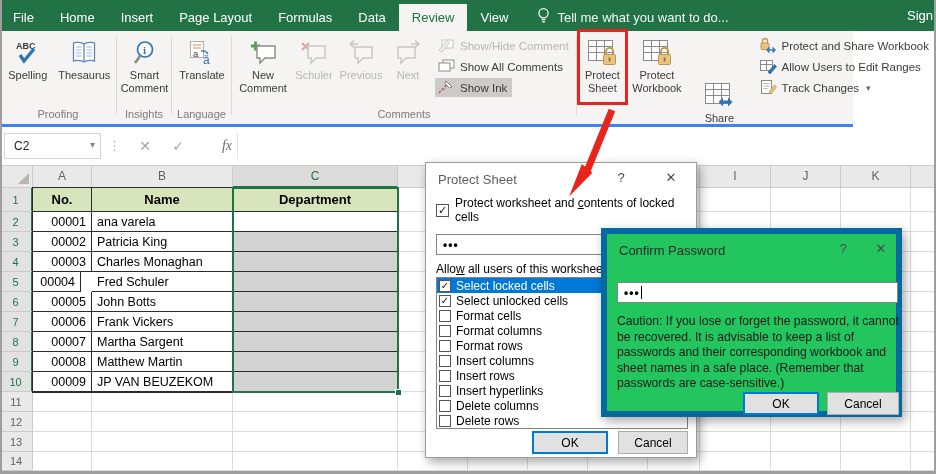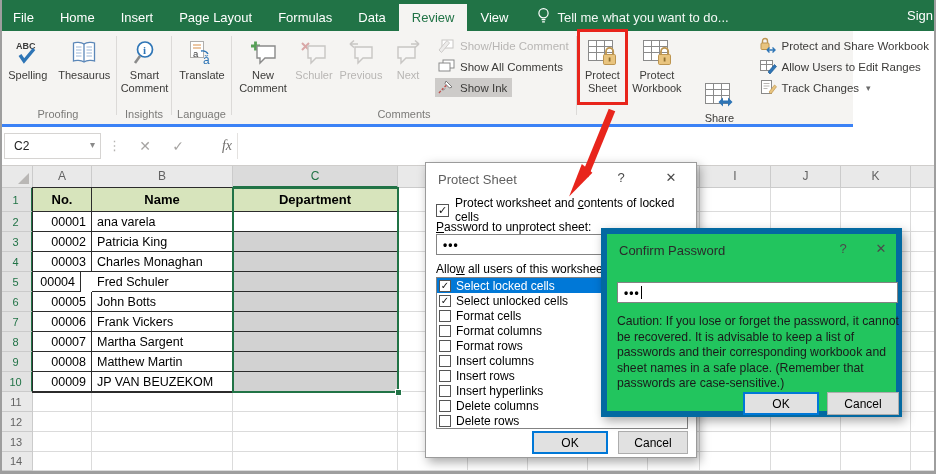--- a/index.html
+++ b/index.html
@@ -524,21 +524,20 @@
     </div>
 
   <div class="dlg" id="protectDlg">
     <div class="dlg-title">Protect Sheet</div>
     <div class="dlg-help" style="left:182px;">?</div>
     <div class="dlg-close" style="left:232px;">✕</div>
     <div style="position:absolute;left:10px;top:33px;display:flex;align-items:center;gap:6px;">
       <span class="cb" id="protCb">✓</span>
       <span>Protect worksheet and <u>c</u>ontents of locked cells</span>
     </div>
-    <div class="dlabel" style="top:57px;"><u>P</u>assword to unprotect sheet:</div>
     <div class="pwdbox" style="left:10px;top:71px;width:252px;height:21px;">
       <span>•••</span>
     </div>
     <div class="dlabel" style="top:99px;">Allo<u>w</u> all users of this worksheet to:</div>
     <div class="listbox" id="optList">
         <div class="litem sel">
           <span class="cb">✓</span>
           <span>Select locked cells</span>
         </div>
         <div class="litem">

